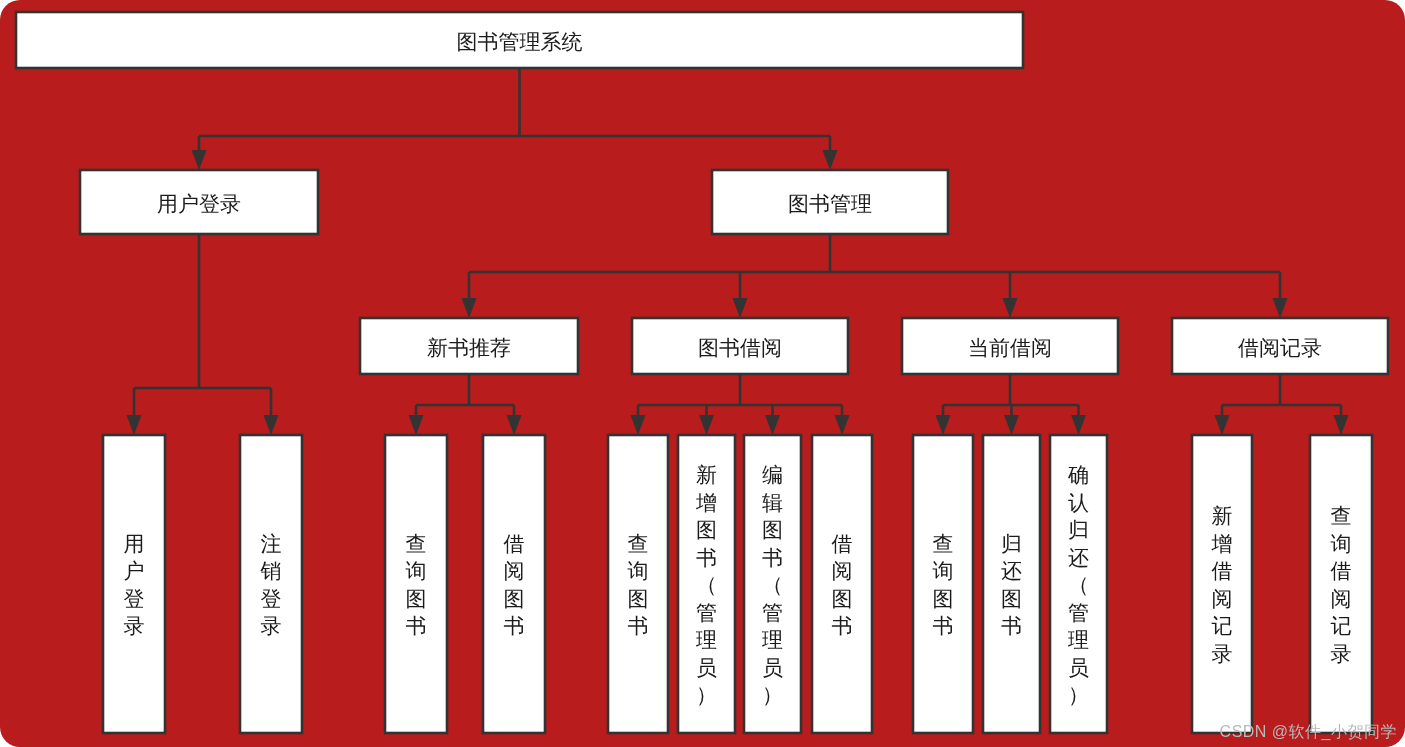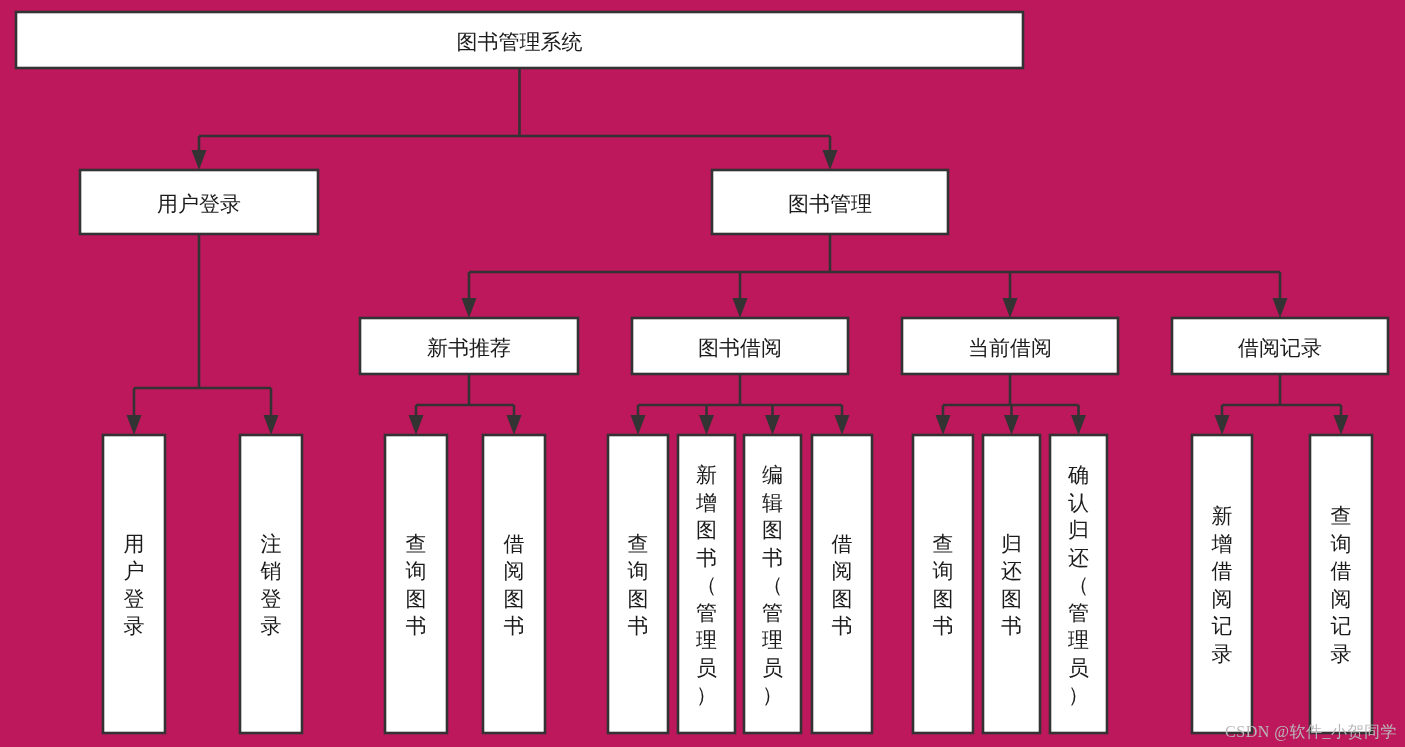--- a/index.html
+++ b/index.html
@@ -11,21 +11,22 @@
   body {
     width: 1405px;
     height: 747px;
     overflow: hidden;
     font-family: "Liberation Sans", "DejaVu Sans", sans-serif;
   }
   #diagram-root {
     position: relative;
     width: 1405px;
     height: 747px;
-    background: #be185d;
+    background: #b91c1c;
+    border-radius: 20px;
   }
   svg#tree-svg {
     position: absolute;
     left: 0;
     top: 0;
     width: 1405px;
     height: 747px;
     display: block;
   }
   .node-box {
@@ -54,21 +55,21 @@
     font-family: "Liberation Sans", "DejaVu Sans", sans-serif;
     font-size: 21px;
     fill: #1b1b1b;
     text-anchor: middle;
     dominant-baseline: central;
   }
   .watermark-text {
     position: absolute;
     right: 8px;
     bottom: 4px;
-    font-family: Liberation Serif, serif;
+    font-family: Liberation Sans, sans-serif;
     font-size: 16px;
     color: #b9b9b9;
     white-space: nowrap;
     letter-spacing: 0.5px;
     user-select: none;
     text-align: right;
   }
 </style>
 </head>
 <body>

